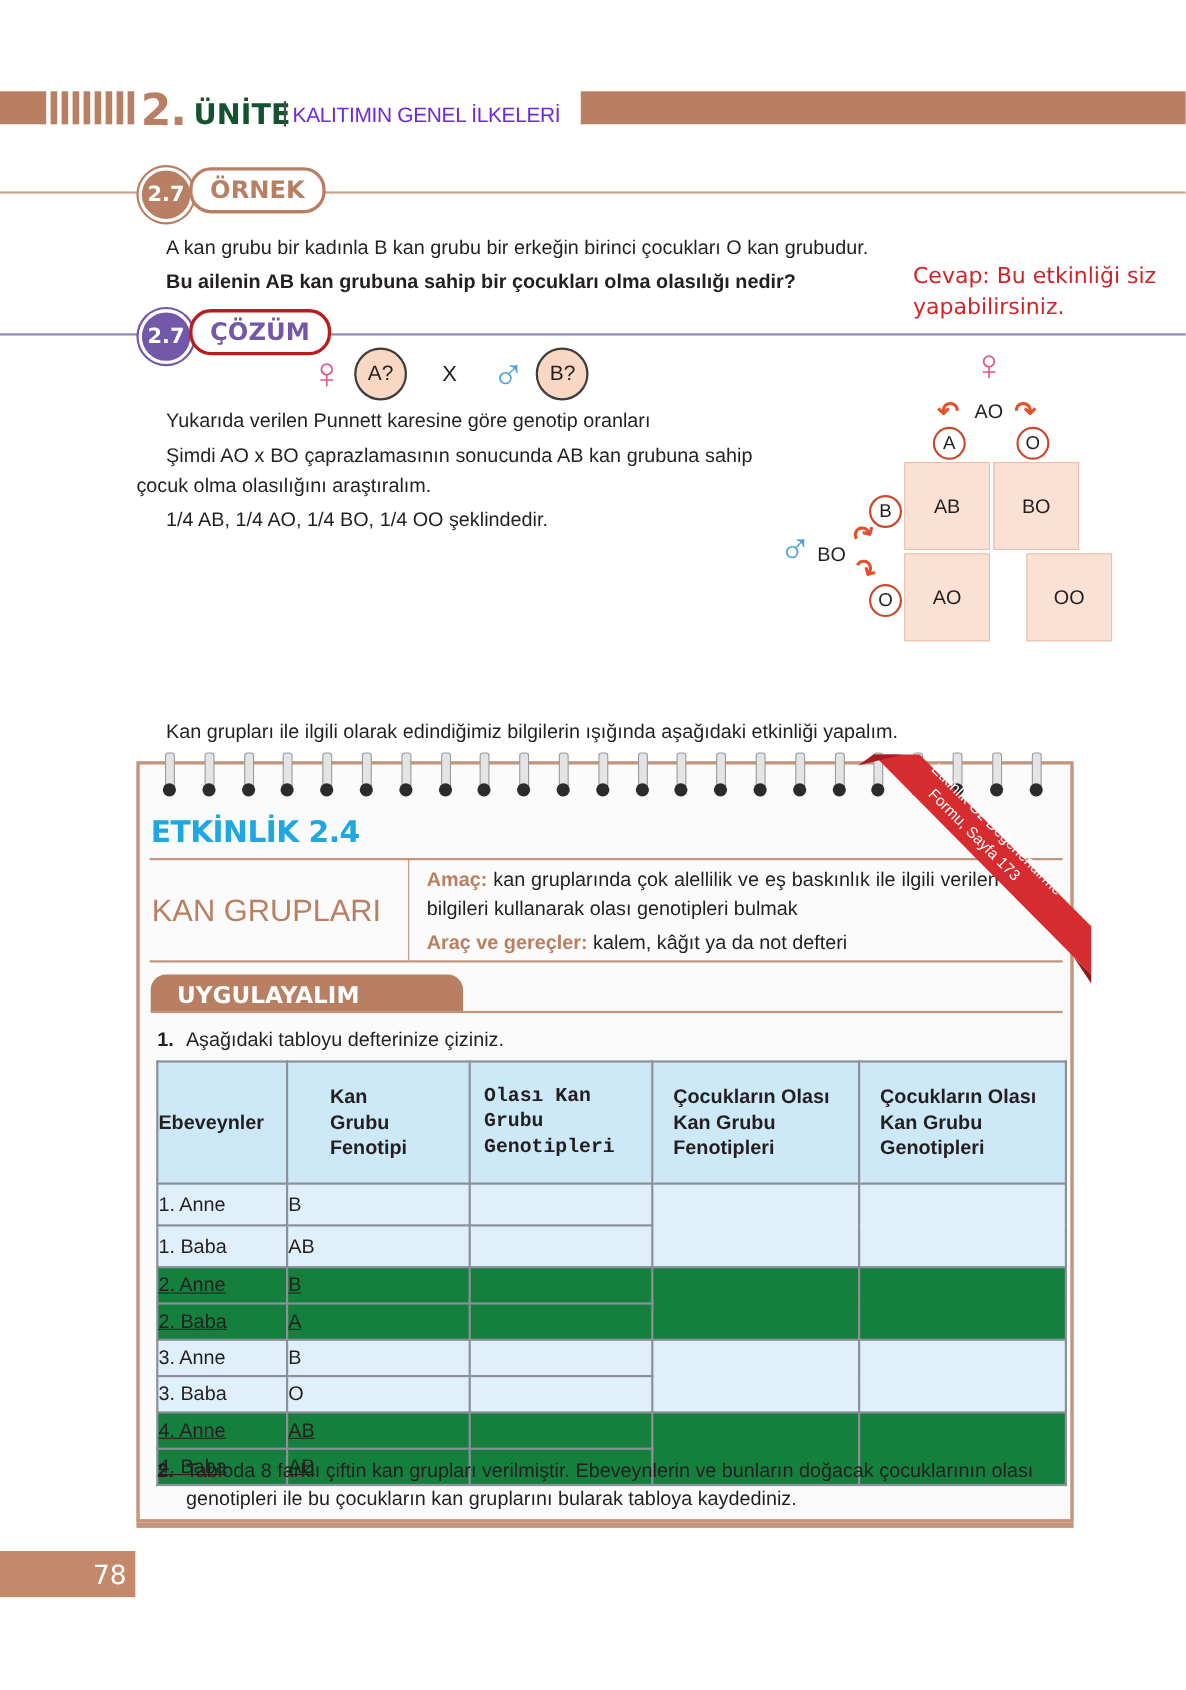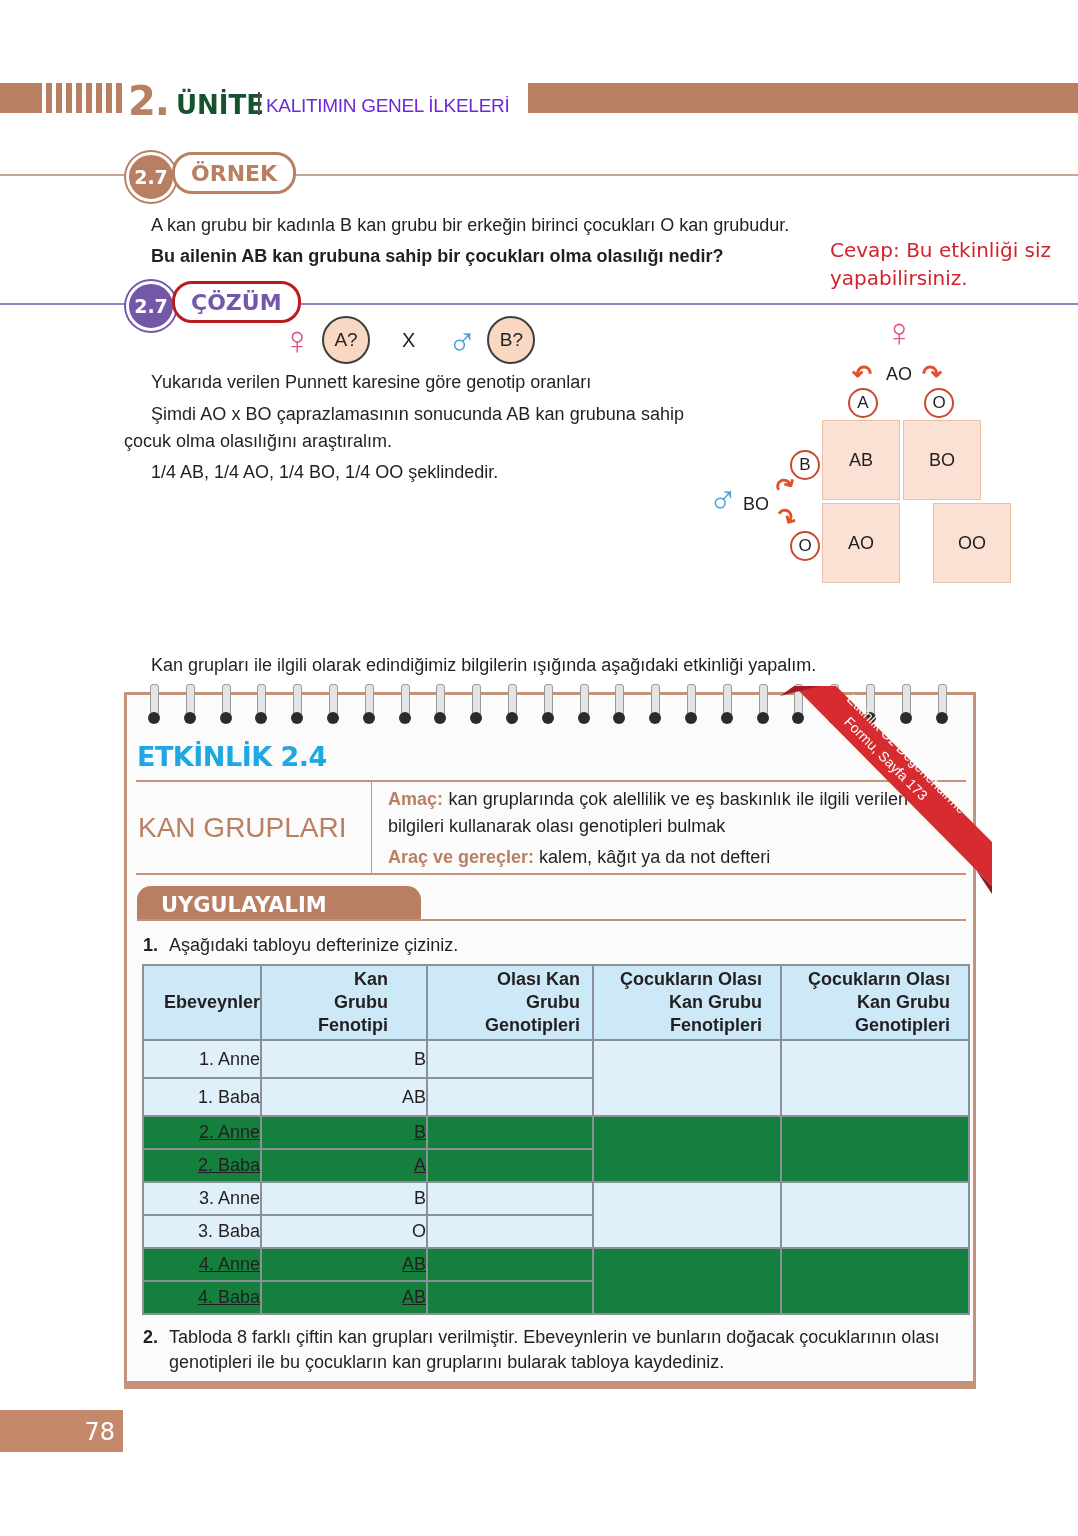--- a/index.html
+++ b/index.html
@@ -73,21 +73,21 @@
   .uyg-tab { left:137px; top:886px; width:284px; height:34px; background:#b97f62; border-radius:14px 14px 0 0;
              color:#fff; font-weight:bold; font-size:21px; padding-left:24px; box-sizing:border-box; line-height:38px; font-family:"DejaVu Sans", sans-serif; }
   .uyg-line { left:137px; top:919px; width:829px; height:2px; background:#c4937a; }
 
   .q1 { left:143px; top:935px; font-size:18px; }
   .q2 { left:143px; top:1325px; width:830px; font-size:18px; line-height:25px; }
   .qn { font-weight:bold; display:inline-block; width:26px; }
 
   
   table.tbl { position:absolute; left:142px; top:964px; border-collapse:collapse; font-size:18px; }
-  .tbl th, .tbl td { border:2px solid #8a9198; text-align:right; padding:0; }
+  .tbl th, .tbl td { border:2px solid #8a9198; text-align:left; padding:0; }
   .tbl th { background:#cde8f7; font-weight:bold; line-height:23px; height:73px; }
   .tbl td { height:31px; }
   .bg-a { background:#15803d;text-decoration:underline; }
   .bg-b { background:#dff0fb; }
 
   
   .page-num-box { left:0; top:1410px; width:123px; height:42px; background:#c4896a; color:#fff;
                   font-size:24px; text-align:right; padding-right:8px; box-sizing:border-box; line-height:44px; font-family:"DejaVu Sans", sans-serif; }
 </style>
 </head>
@@ -300,22 +300,22 @@
     <col style="width:118px">
       <col style="width:166px">
       <col style="width:166px">
       <col style="width:188px">
       <col style="width:188px">
   </colgroup>
   <thead>
     <tr>
       <th>Ebeveynler</th>
       <th style="padding:0 38px;">Kan Grubu Fenotipi</th>
-      <th style="padding:0 12px;">Olası Kan Grubu Genotipleri</th>
-      <th style="padding:0 18px;">Çocukların Olası Kan Grubu Fenotipleri</th>
+      <th style="padding:0 12px;font-family:Liberation Mono, monospace;">Olası Kan Grubu Genotipleri</th>
+      <th style="padding:18px 18px;">Çocukların Olası Kan Grubu Fenotipleri</th>
       <th style="padding:0 18px;">Çocukların Olası Kan Grubu Genotipleri</th>
     </tr>
   </thead>
   <tbody>
     <tr class="bg-b">
       <td style="height:36px;">1. Anne</td>
       <td>B</td>
       <td></td>
       <td rowspan="2"></td>
       <td rowspan="2"></td>

